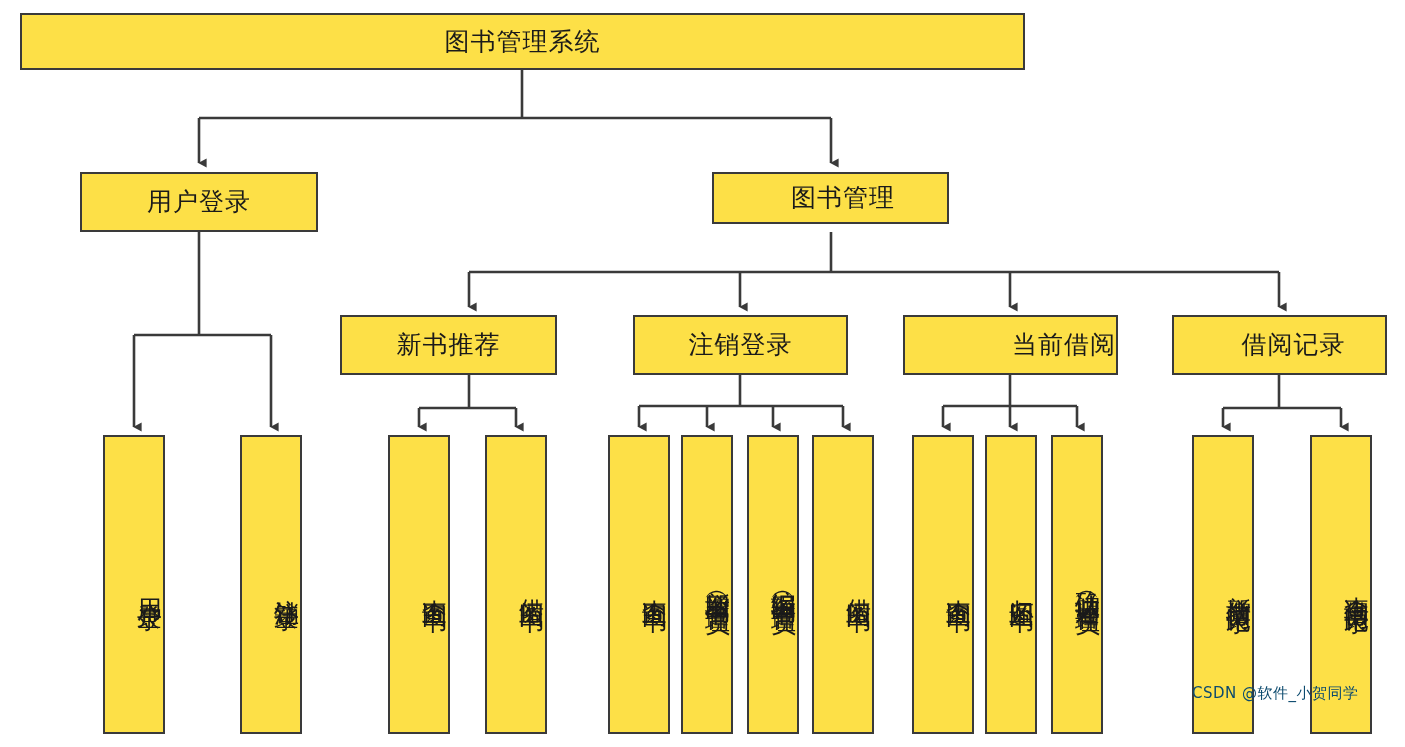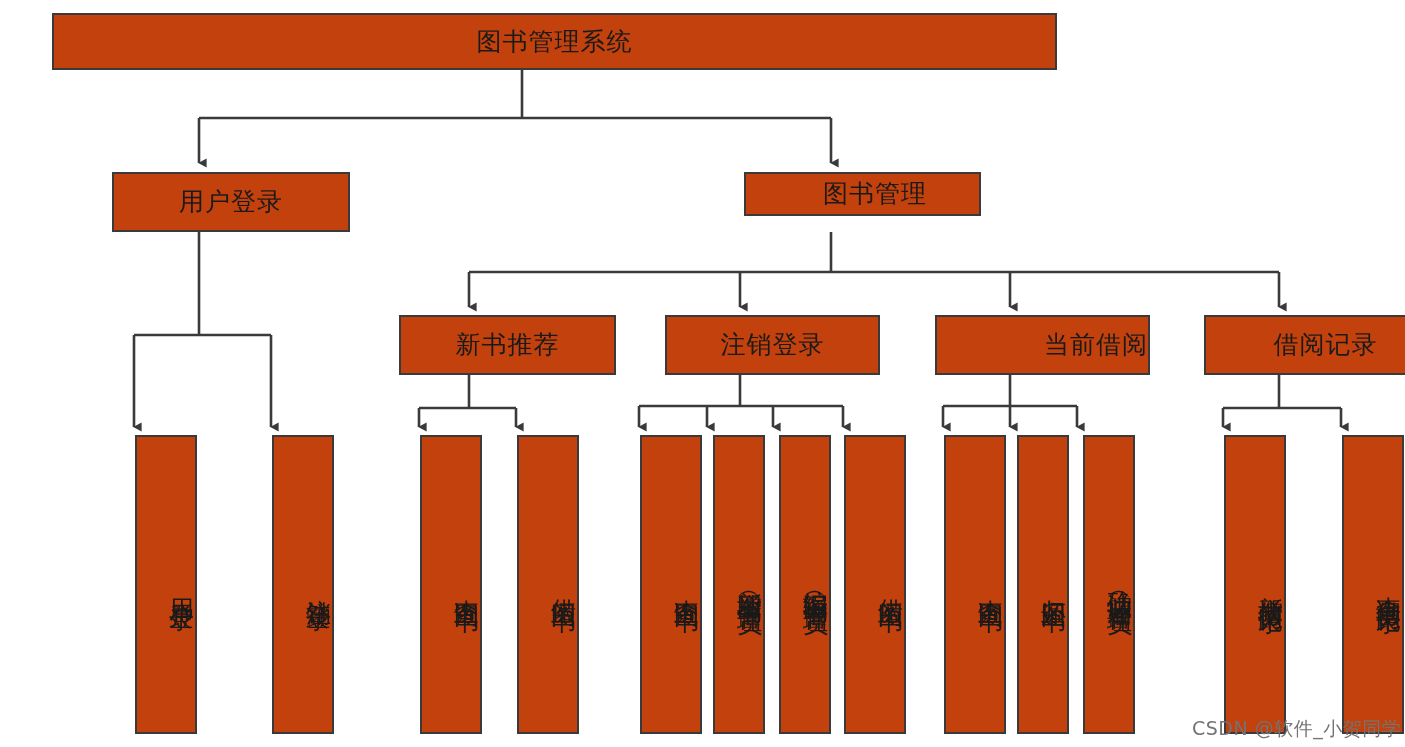--- a/index.html
+++ b/index.html
@@ -17,27 +17,26 @@
   #diagram-root {
     position: absolute;
     left: 0;
     top: 0;
     width: 1405px;
     height: 747px;
   }
   .node {
     position: absolute;
     box-sizing: border-box;
-    background: #c2410c;
+    background: #fde047;
     border: 2.5px solid #3a3a3a;
     display: flex;
     align-items: center;
     justify-content: center;
     color: #1a1a1a;
-    margin-left: 32px;
   }
   .node.horiz {
     font-size: 25px;
     letter-spacing: 1px;
     line-height: 1.1;
   }
   .node.vert {
     writing-mode: vertical-rl;
     text-orientation: upright;
     font-size: 25px;
@@ -58,23 +57,23 @@
     position: absolute;
     left: 0;
     top: 0;
     width: 1405px;
     height: 747px;
     pointer-events: none;
   }
   .watermark {
     position: absolute;
     left: 1192px;
-    top: 716px;
-    font-size: 19px;
-    color: #737373;
+    top: 684px;
+    font-size: 15px;
+    color: #0c4a6e;
     white-space: nowrap;
     letter-spacing: 0.5px;
   }
 </style>
 </head>
 <body>
 
 <div id="diagram-root">
 
   <svg id="links" viewBox="0 0 1405 747">
@@ -127,25 +126,25 @@
     </g>
   </svg>
 
   <div class="node horiz" style="left:20px; top:13px; width:1005px; height:57px;">
     <span class="label">图书管理系统</span>
   </div>
 
   <div class="node horiz" style="left:80px; top:172px; width:238px; height:60px;">
     <span class="label">用户登录</span>
   </div>
-  <div class="node horiz" style="left:712px; top:172px; width:237px; height:44px;padding-left:25px;">
+  <div class="node horiz" style="left:712px; top:172px; width:237px; height:52px;padding-left:25px;">
     <span class="label">图书管理</span>
   </div>
 
-  <div class="node horiz" style="left:367px; top:315px; width:217px; height:60px;">
+  <div class="node horiz" style="left:340px; top:315px; width:217px; height:60px;">
     <span class="label">新书推荐</span>
   </div>
   <div class="node horiz" style="left:633px; top:315px; width:215px; height:60px;">
     <span class="label">注销登录</span>
   </div>
   <div class="node horiz" style="left:903px; top:315px; width:215px; height:60px;justify-content:flex-end;">
     <span class="label">当前借阅</span>
   </div>
   <div class="node horiz" style="left:1172px; top:315px; width:215px; height:60px;padding-left:28px;">
     <span class="label">借阅记录</span>

